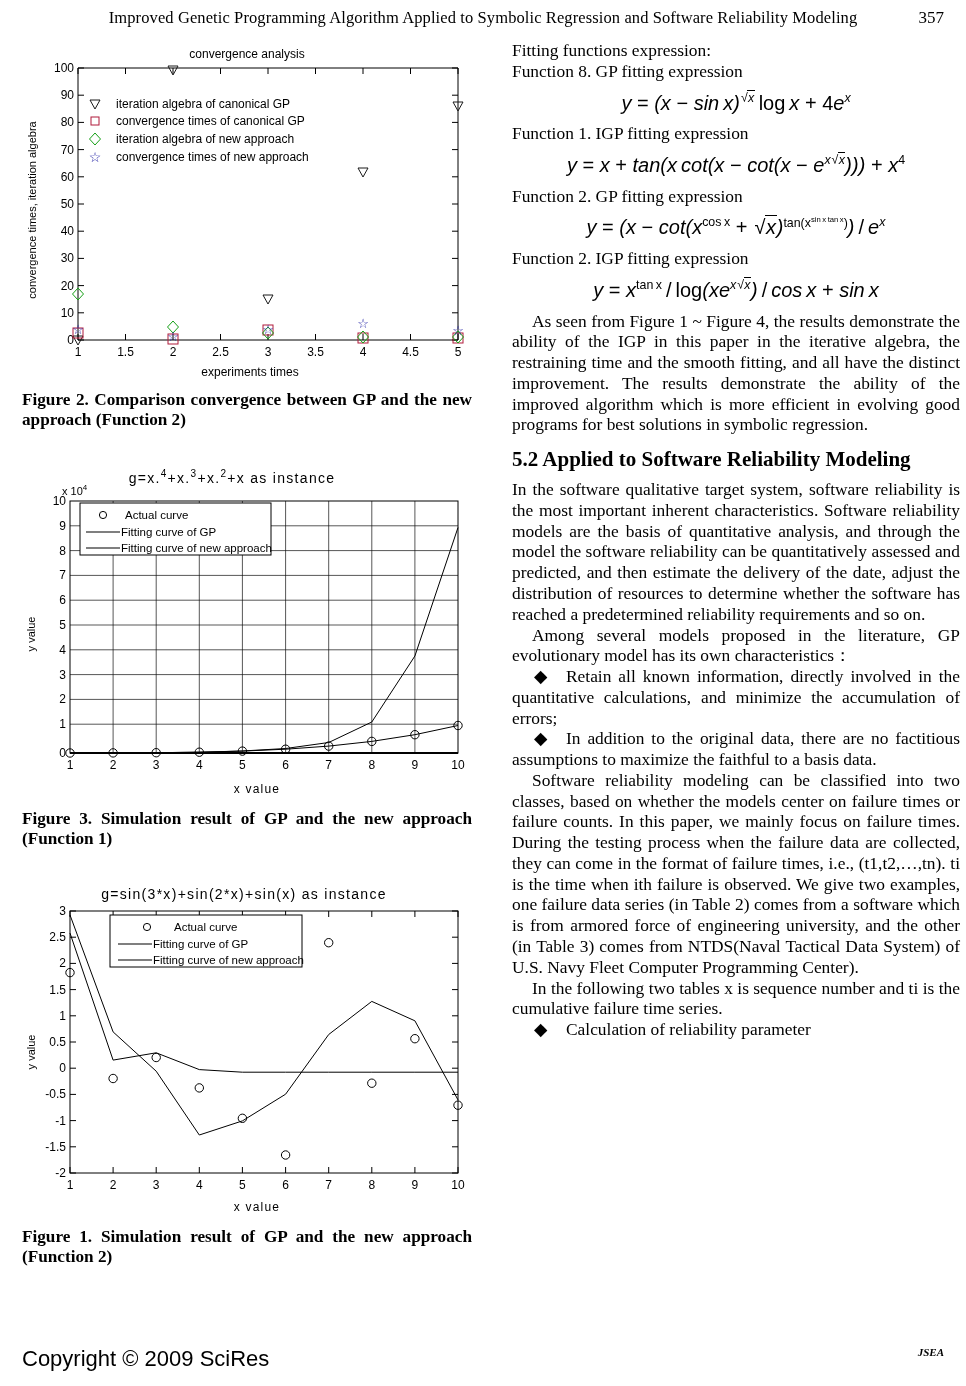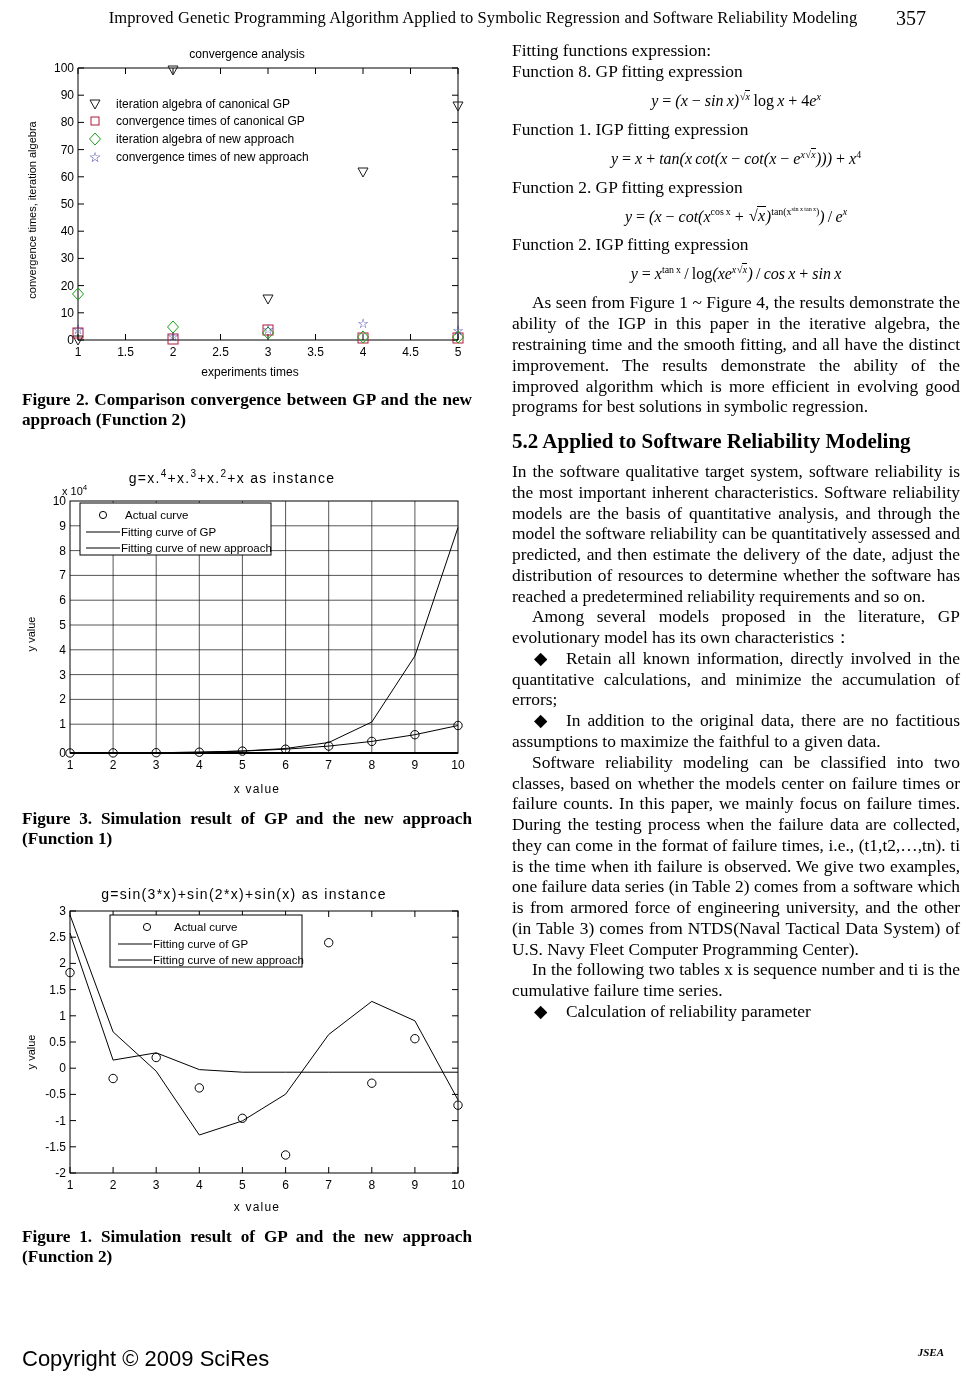--- a/index.html
+++ b/index.html
@@ -14,21 +14,21 @@
   }
 
   
   .runhead {
     position:absolute; left:0; top:8px; width:966px;
     display:flex; align-items:center; justify-content:center;
     font-family:"Liberation Serif", serif;
     font-size:16.5px;
   }
   .runhead .rh-title { letter-spacing:.1px; }
-  .runhead .rh-page { position:absolute; right:40px; font-size:20px; }
+  .runhead .rh-page { position:absolute; right:22px; font-size:17px; }
 
   
   .cols {
     position:absolute; left:0; top:40px; width:795px; height:1230px;
   }
   .col-left  { position:absolute; left:22px;  top:0; width:450px; }
   .col-right { position:absolute; left:512px; top:0; width:448px; }
 
   
   p.body {
@@ -38,22 +38,22 @@
     hyphens:none;
   }
   p.body.indent { text-indent:20px; }
   h2.sec {
     margin:12px 0 7px 0;
     font-size:21px; font-weight:bold;
     font-family:"Liberation Serif", serif;
   }
   .eqn {
     margin:8px 0 9px 0; text-align:center;
-    font-family:Liberation Serif, serif;
-    font-size:16px; font-style:italic;
+    font-family:Liberation Sans, sans-serif;
+    font-size:20px; font-style:italic;
   }
   .eqn .up { font-style:normal; }
   sup, sub { font-size:.62em; font-style:normal; }
   sup.ital, sub.ital { font-style:italic; }
   .rad { display:inline-block; position:relative; padding-left:.08em;}
   .rad::before{ content:"\221A"; font-style:normal; }
   .rad > .rbar {
     display:inline-block; border-top:1px solid #000;
     padding:0 .04em; margin-left:-.02em;
   }
@@ -473,21 +473,21 @@
 
     <p class="body">In the software qualitative target system, software reliability is the most important inherent characteristics. Software reliability models are the basis of quantitative analysis, and through the model the software reliability can be quantitatively assessed and predicted, and then estimate the delivery of the date, adjust the distribution of resources to determine whether the software has reached a predetermined reliability requirements and so on.</p>
 
     <p class="body indent">Among several models proposed in the literature, GP evolutionary model has its own characteristics：</p>
 
     <p class="body" style="text-indent:0;">
       <span style="display:inline-block; width:54px; text-indent:22px;">◆</span><span>Retain all known information, directly involved in the quantitative calculations, and minimize the accumulation of errors;</span>
     </p>
 
     <p class="body" style="text-indent:0;">
-      <span style="display:inline-block; width:54px; text-indent:22px;">◆</span><span>In addition to the original data, there are no factitious assumptions to maximize the faithful to a given data.</span>
+      <span style="display:inline-block; width:54px; text-indent:22px;">◆</span><span>In addition to the original data, there are no factitious assumptions to maximize the faithful to a basis data.</span>
     </p>
 
     <p class="body indent">Software reliability modeling can be classified into two classes, based on whether the models center on failure times or failure counts. In this paper, we mainly focus on failure times. During the testing process when the failure data are collected, they can come in the format of failure times, i.e., (t1,t2,…,tn). ti is the time when ith failure is observed. We give two examples, one failure data series (in Table 2) comes from a software which is from armored force of engineering university, and the other (in Table 3) comes from NTDS(Naval Tactical Data System) of U.S. Navy Fleet Computer Programming Center).</p>
 
     <p class="body indent">In the following two tables x is sequence number and ti is the cumulative failure time series.</p>
 
     <p class="body" style="text-indent:0;">
       <span style="display:inline-block; width:54px; text-indent:22px;">◆</span><span>Calculation of reliability parameter</span>
     </p>
   </div>

